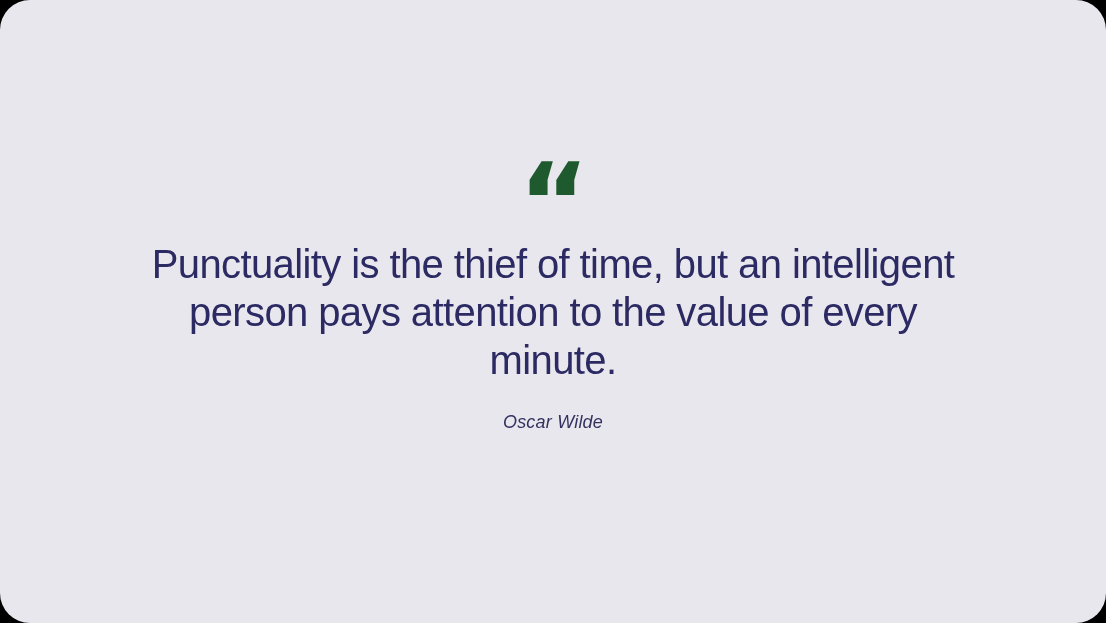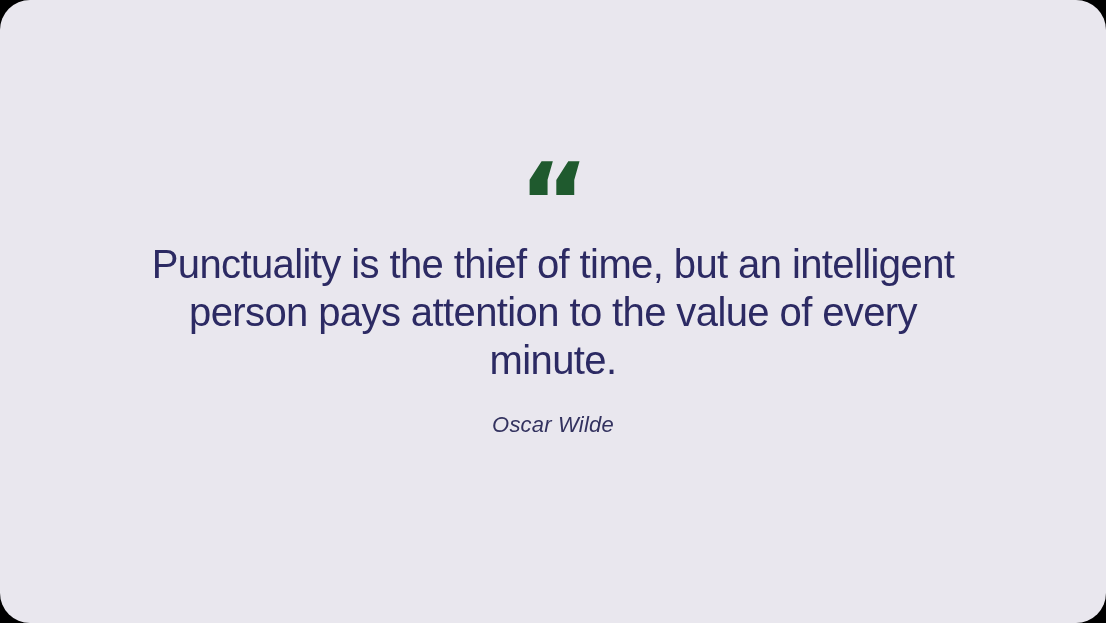--- a/index.html
+++ b/index.html
@@ -57,21 +57,21 @@
     color: #2C2A63;
   }
 
   #quote-author {
     position: absolute;
     top: 412px;
     left: 0;
     right: 0;
     text-align: center;
     font-family: "Liberation Sans", sans-serif;
-    font-size: 22px;
+    font-size: 18px;
     font-style: italic;
     font-weight: 400;
     color: #33325F;
     letter-spacing: 0.2px;
   }
 
   #brand-logo {
     position: absolute;
     top: 508px;
     left: 0;

